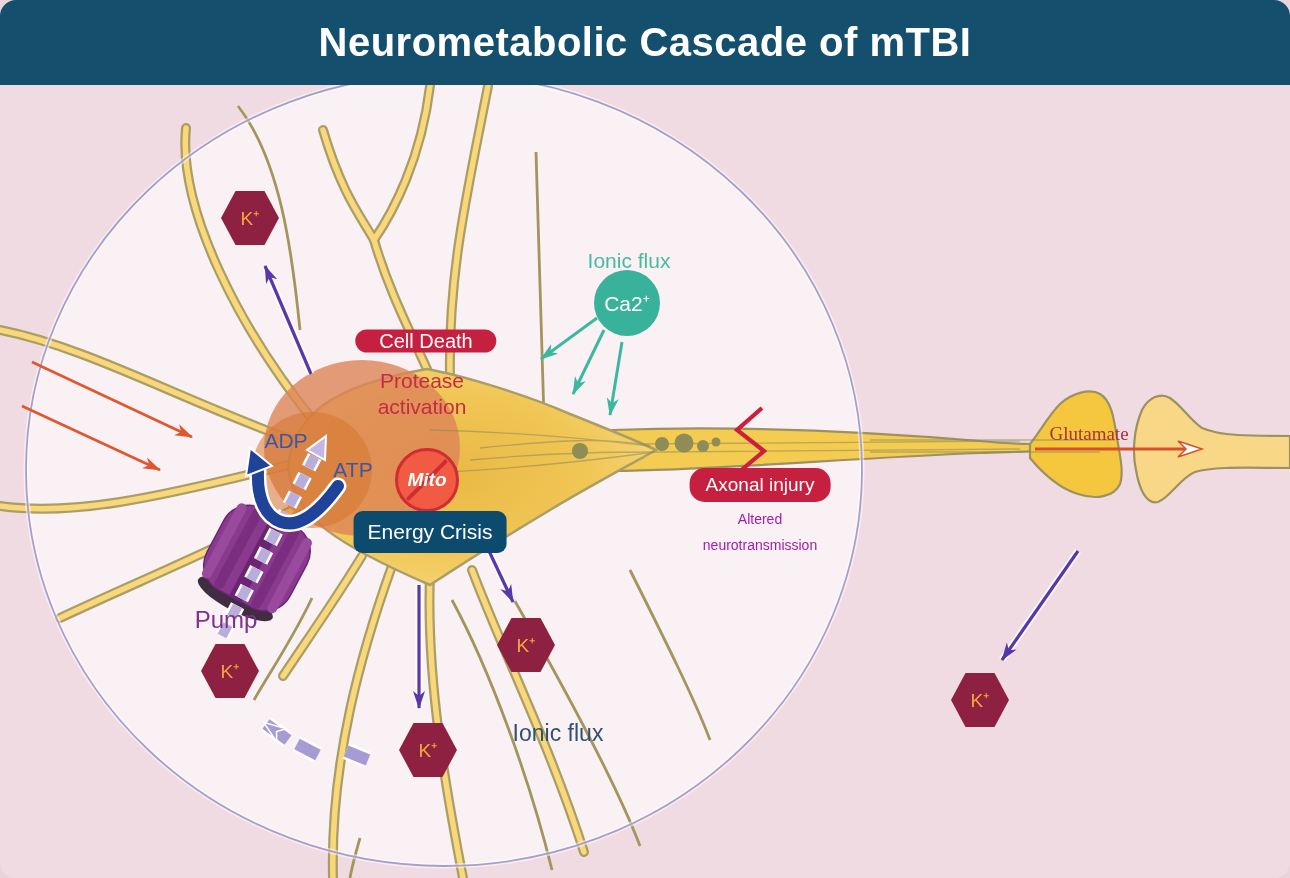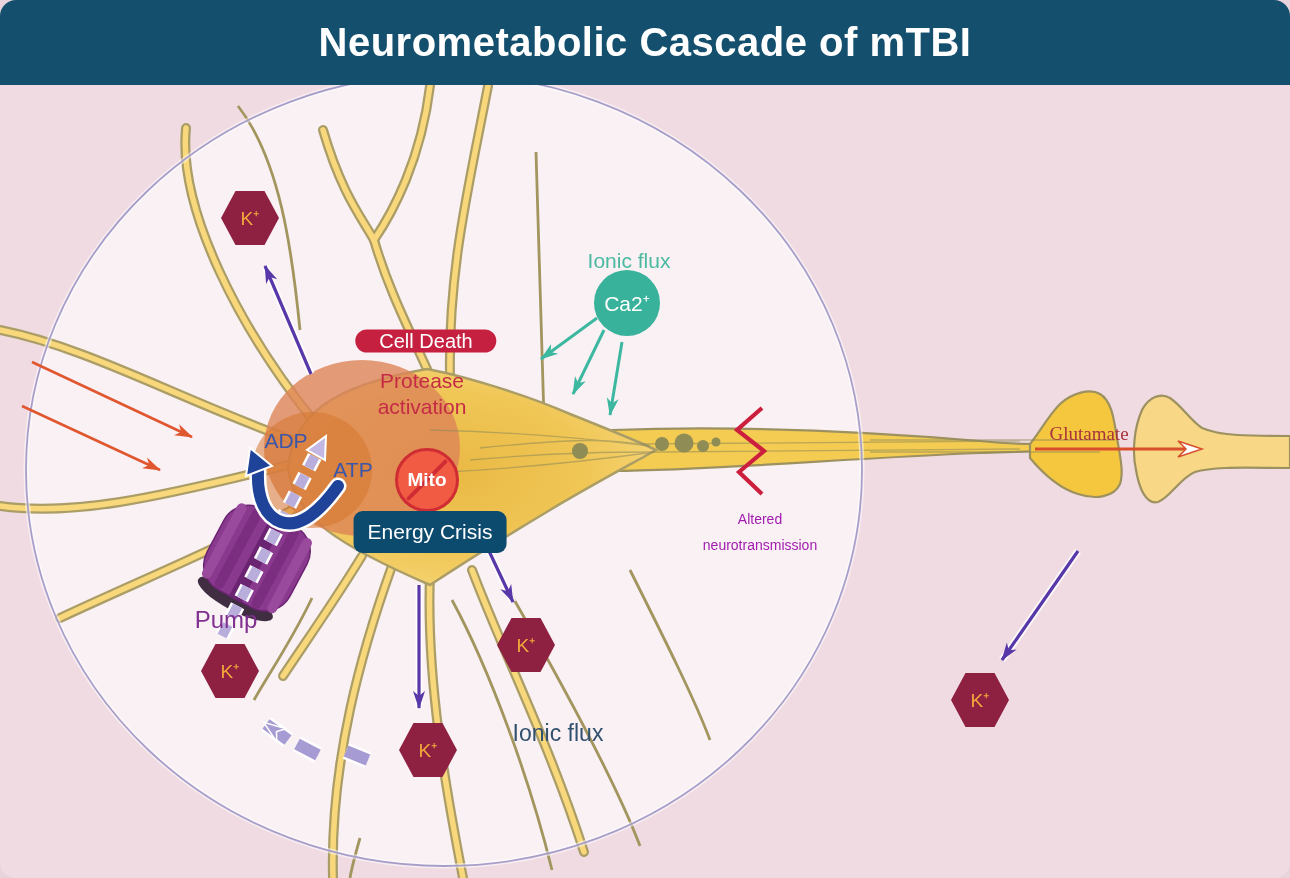--- a/index.html
+++ b/index.html
@@ -25,21 +25,21 @@
   .glutamate{color:#a8333c;font-size:19px;font-family:Liberation Serif, serif;}
   
   .ca-circle{width:66px;height:66px;border-radius:50%;background:#38b29a;color:#fff;
              display:flex;align-items:center;justify-content:center;font-size:21px;}
   
   .mito{width:58px;height:58px;border-radius:50%;background:#f15a43;border:3px solid #cf2c33;
         display:flex;align-items:center;justify-content:center;color:#fff;font-weight:bold;font-size:19px;
         position:absolute;transform:translate(-50%,-50%);z-index:20;}
   .mito .strike{position:absolute;left:1px;top:27px;width:56px;height:4px;background:#cf2c33;
                 transform:rotate(-45deg);border-radius:2px;}
-  .mito span{position:relative;z-index:2;}
+  .mito span{position:relative;z-index:2;font-style:italic;}
   
   .khex{position:absolute;transform:translate(-50%,-50%);width:58px;height:54px;background:#8e2041;
         clip-path:polygon(25% 0%,75% 0%,100% 50%,75% 100%,25% 100%,0% 50%);
         display:flex;align-items:center;justify-content:center;color:#f2a93b;font-size:19px;z-index:20;}
 </style>
 </head>
 <body>
 
 <div id="stage">
 
@@ -234,20 +234,21 @@
 
   <div class="mito" style="left:427px;top:480px;">
     <div class="strike"></div>
     <span>Mito</span>
   </div>
 
   <div class="lbl badge plum" style="left:430px;top:532px;">Energy Crisis</div>
 
   <div class="lbl pump-lbl" style="left:226px;top:620px;">Pump</div>
 
+  <div class="lbl badge red" style="left:760px;top:485px;border-radius:15px;padding:6px 16px;font-size:19px;">Axonal injury</div>
 
   <div class="lbl altered" style="left:760px;top:519px;">Altered</div>
   <div class="lbl altered" style="left:760px;top:545px;">neurotransmission</div>
 
   <div class="lbl glutamate" style="left:1089px;top:434px;">Glutamate</div>
 
   <div class="lbl ionic-bottom" style="left:558px;top:733px;">Ionic flux</div>
 
   <div class="khex" style="left:250px;top:218px;">
     <span>K⁺</span>

